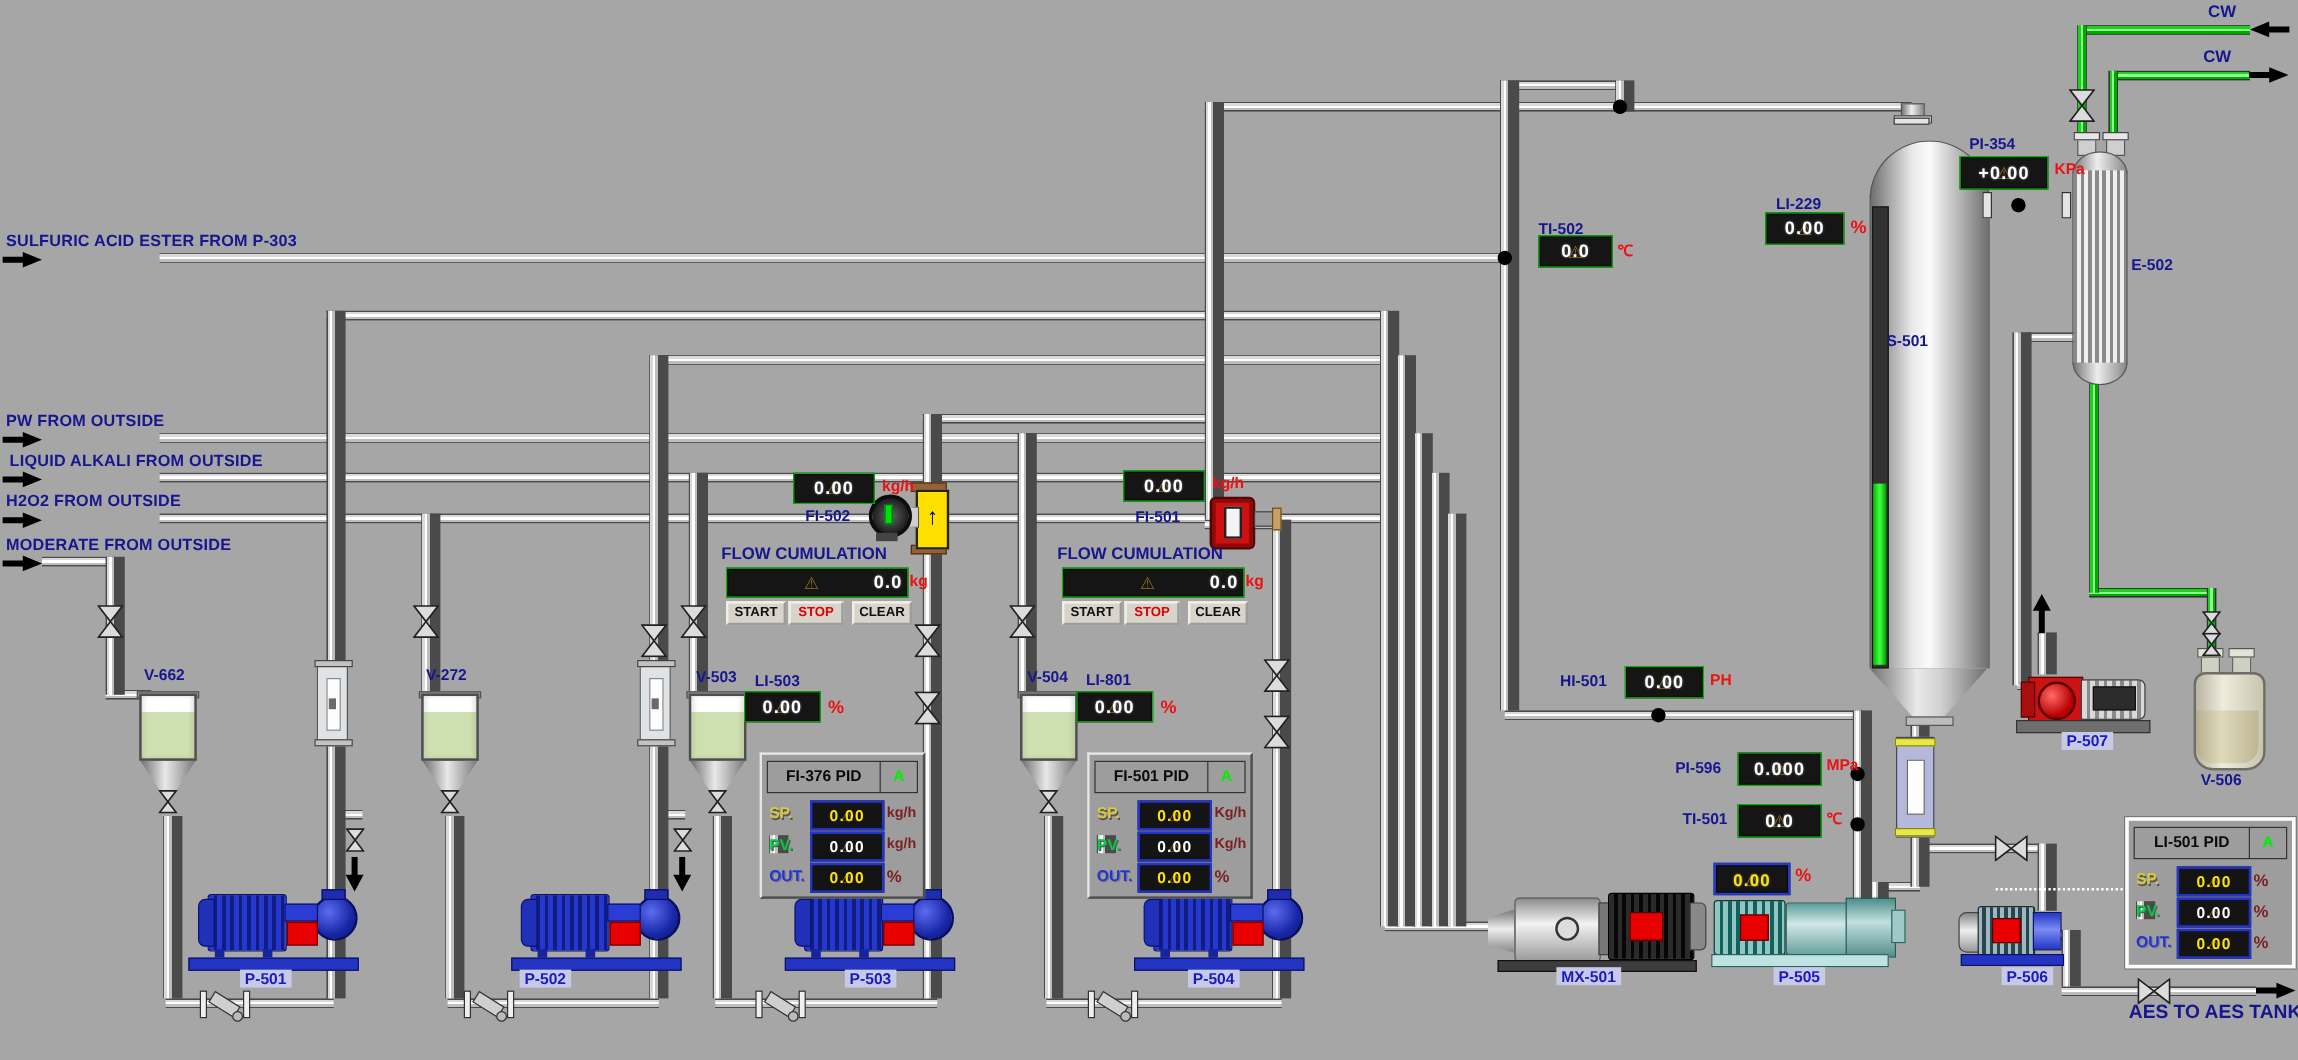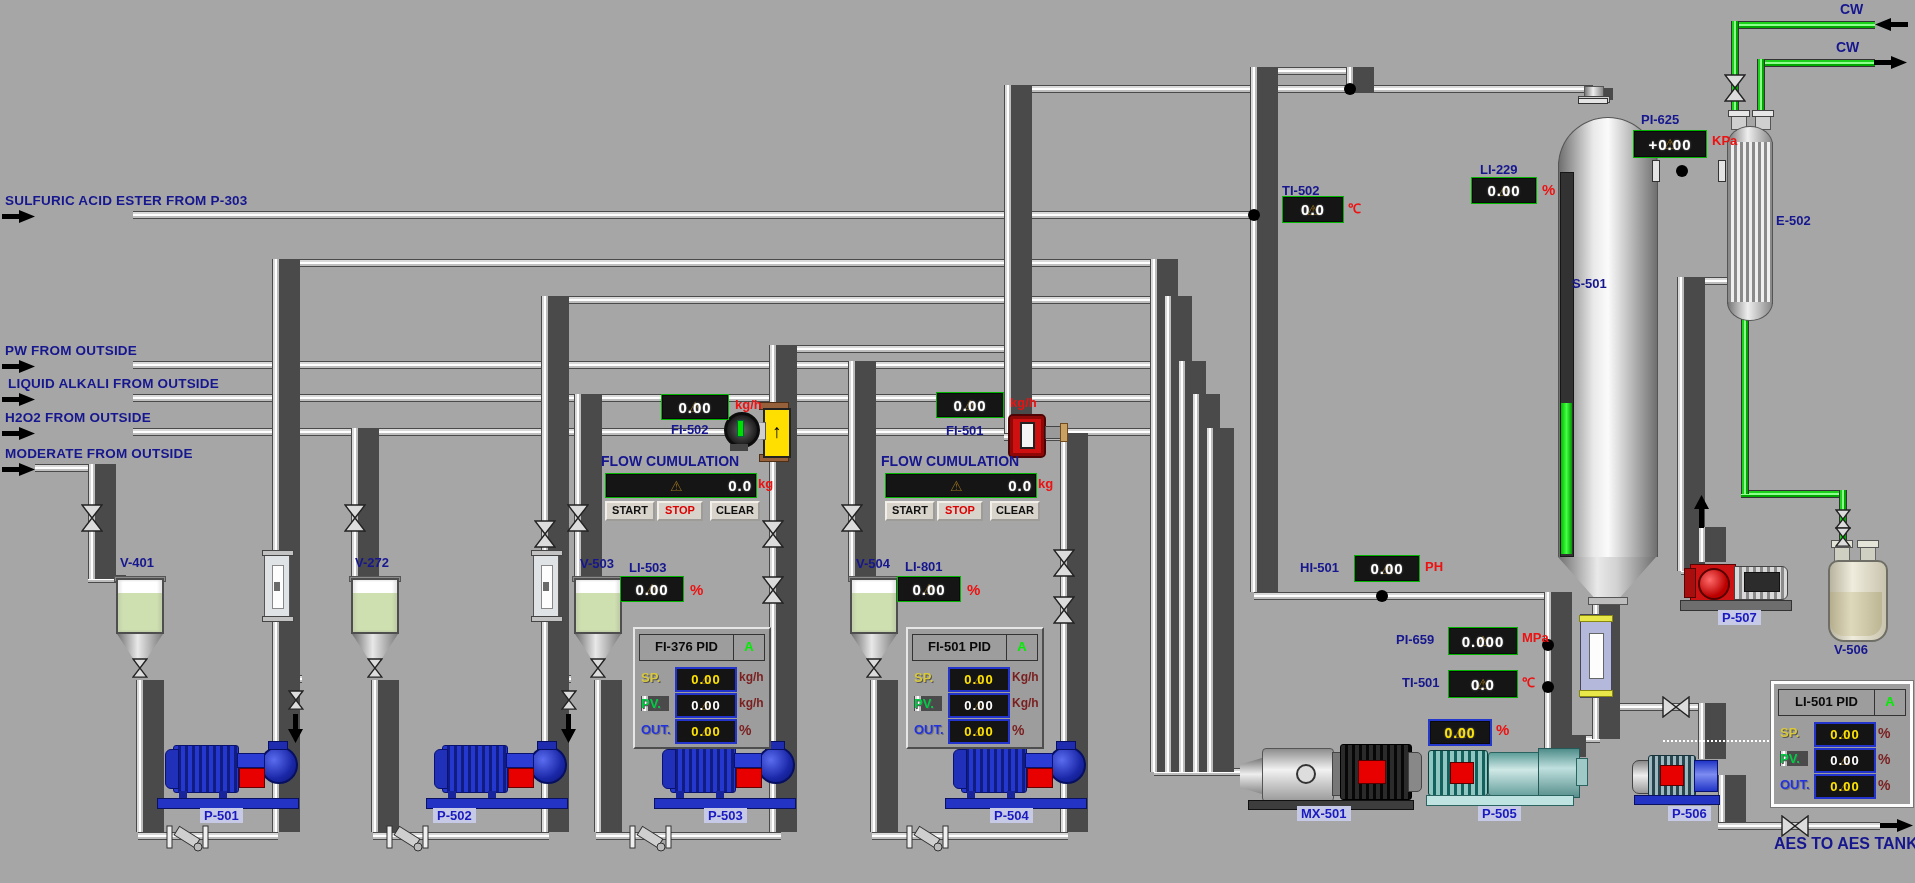--- a/index.html
+++ b/index.html
@@ -1,19 +1,19 @@
 <!DOCTYPE html>
 <html><head>
 <meta charset="utf-8">
 <style>
   html,body{margin:0;padding:0;background:#a6a6a6;font-family:"Liberation Sans",sans-serif;}
   #stage{position:relative;width:1915px;height:883px;background:#a6a6a6;overflow:hidden;}
   
   .ph{position:absolute;height:8px;z-index:1;background:linear-gradient(#4a4a4a 0 1px,#d9d9d9 1px 3px,#ffffff 3px 5px,#bdbdbd 5px 7px,#4a4a4a 7px 8px);}
-  .pv{position:absolute;width:28px;z-index:1;background:linear-gradient(90deg,#4a4a4a 0 1px,#d9d9d9 1px 3px,#ffffff 3px 5px,#bdbdbd 5px 7px,#4a4a4a 7px 8px);}
+  .pv{position:absolute;width:16px;z-index:1;background:linear-gradient(90deg,#4a4a4a 0 1px,#d9d9d9 1px 3px,#ffffff 3px 5px,#bdbdbd 5px 7px,#4a4a4a 7px 8px);}
   .gh{position:absolute;height:8px;z-index:1;background:linear-gradient(#333 0 1px,#19d219 1px 3px,#8cff8c 3px 5px,#00a800 5px 7px,#333 7px 8px);}
   .gv{position:absolute;width:8px;z-index:1;background:linear-gradient(90deg,#333 0 1px,#19d219 1px 3px,#8cff8c 3px 5px,#00a800 5px 7px,#333 7px 8px);}
   .dot{position:absolute;width:12px;height:12px;border-radius:50%;background:#000;z-index:4;}
   
   .lbl{position:absolute;font-weight:bold;font-size:13px;color:#16168f;z-index:6;white-space:nowrap;}
   .feed{font-size:13.5px;letter-spacing:.2px;}
   .plabel{position:absolute;font-weight:bold;font-size:13px;color:#1a1ac0;background:#c6cae6;padding:0 4px;z-index:6;white-space:nowrap;}
   .unit{position:absolute;font-weight:bold;font-size:13px;color:#ee1111;z-index:6;white-space:nowrap;}
   
   .disp{position:absolute;background:#151515;border:1px solid #00b400;box-shadow:0 0 0 1px #0a0a0a inset;display:flex;align-items:center;justify-content:center;z-index:5;}
@@ -480,21 +480,21 @@
 
   <div class="lbl feed" style="left:5px;top:193px">SULFURIC ACID ESTER FROM P-303</div>
   <div class="lbl feed" style="left:5px;top:343px">PW FROM OUTSIDE</div>
   <div class="lbl feed" style="left:8px;top:376px">LIQUID ALKALI FROM OUTSIDE</div>
   <div class="lbl feed" style="left:5px;top:410px">H2O2 FROM OUTSIDE</div>
   <div class="lbl feed" style="left:5px;top:446px">MODERATE FROM OUTSIDE</div>
 
   <div class="lbl" style="left:1840px;top:1px;font-size:14px">CW</div>
   <div class="lbl" style="left:1836px;top:39px;font-size:14px">CW</div>
 
-  <div class="lbl" style="left:120px;top:555px">V-401</div>
+  <div class="lbl" style="left:120px;top:555px">V-662</div>
   <div class="lbl" style="left:355px;top:555px">V-272</div>
   <div class="lbl" style="left:580px;top:556px">V-503</div>
   <div class="lbl" style="left:856px;top:556px">V-504</div>
   <div class="lbl" style="left:1572px;top:276px">S-501</div>
   <div class="lbl" style="left:1776px;top:213px">E-502</div>
   <div class="lbl" style="left:1834px;top:642px">V-506</div>
 
   <div class="plabel" style="left:200px;top:808px">P-501</div>
   <div class="plabel" style="left:433px;top:808px">P-502</div>
   <div class="plabel" style="left:704px;top:808px">P-503</div>
@@ -559,35 +559,35 @@
     </div>
   <span class="unit" style="left:1348px;top:199px">℃</span>
 
   <div class="lbl" style="left:1480px;top:162px">LI-229</div>
   <div class="disp" style="left:1471px;top:177px;width:64px;height:25px">
       <span class="w">⚠</span>
       <b>0.00</b>
     </div>
   <span class="unit" style="left:1542px;top:181px;font-size:15px">%</span>
 
-  <div class="lbl" style="left:1641px;top:112px">PI-625</div>
+  <div class="lbl" style="left:1641px;top:112px">PI-354</div>
   <div class="disp" style="left:1633px;top:130px;width:72px;height:26px">
       <span class="w">⚠</span>
       <b>+0.00</b>
     </div>
   <span class="unit" style="left:1712px;top:133px">KPa</span>
 
   <div class="lbl" style="left:1300px;top:560px">HI-501</div>
   <div class="disp" style="left:1354px;top:555px;width:64px;height:25px">
       <span class="w">⚠</span>
       <b>0.00</b>
     </div>
   <span class="unit" style="left:1425px;top:559px">PH</span>
 
-  <div class="lbl" style="left:1396px;top:632px">PI-659</div>
+  <div class="lbl" style="left:1396px;top:632px">PI-596</div>
   <div class="disp" style="left:1448px;top:627px;width:68px;height:26px">
       <span class="w">⚠</span>
       <b>0.000</b>
     </div>
   <span class="unit" style="left:1522px;top:630px">MPa</span>
 
   <div class="l lbl" style="left:1402px;top:675px">TI-501</div>
   <div class="disp" style="left:1448px;top:670px;width:68px;height:26px">
       <span class="w">⚠</span>
       <b>0.0</b>

